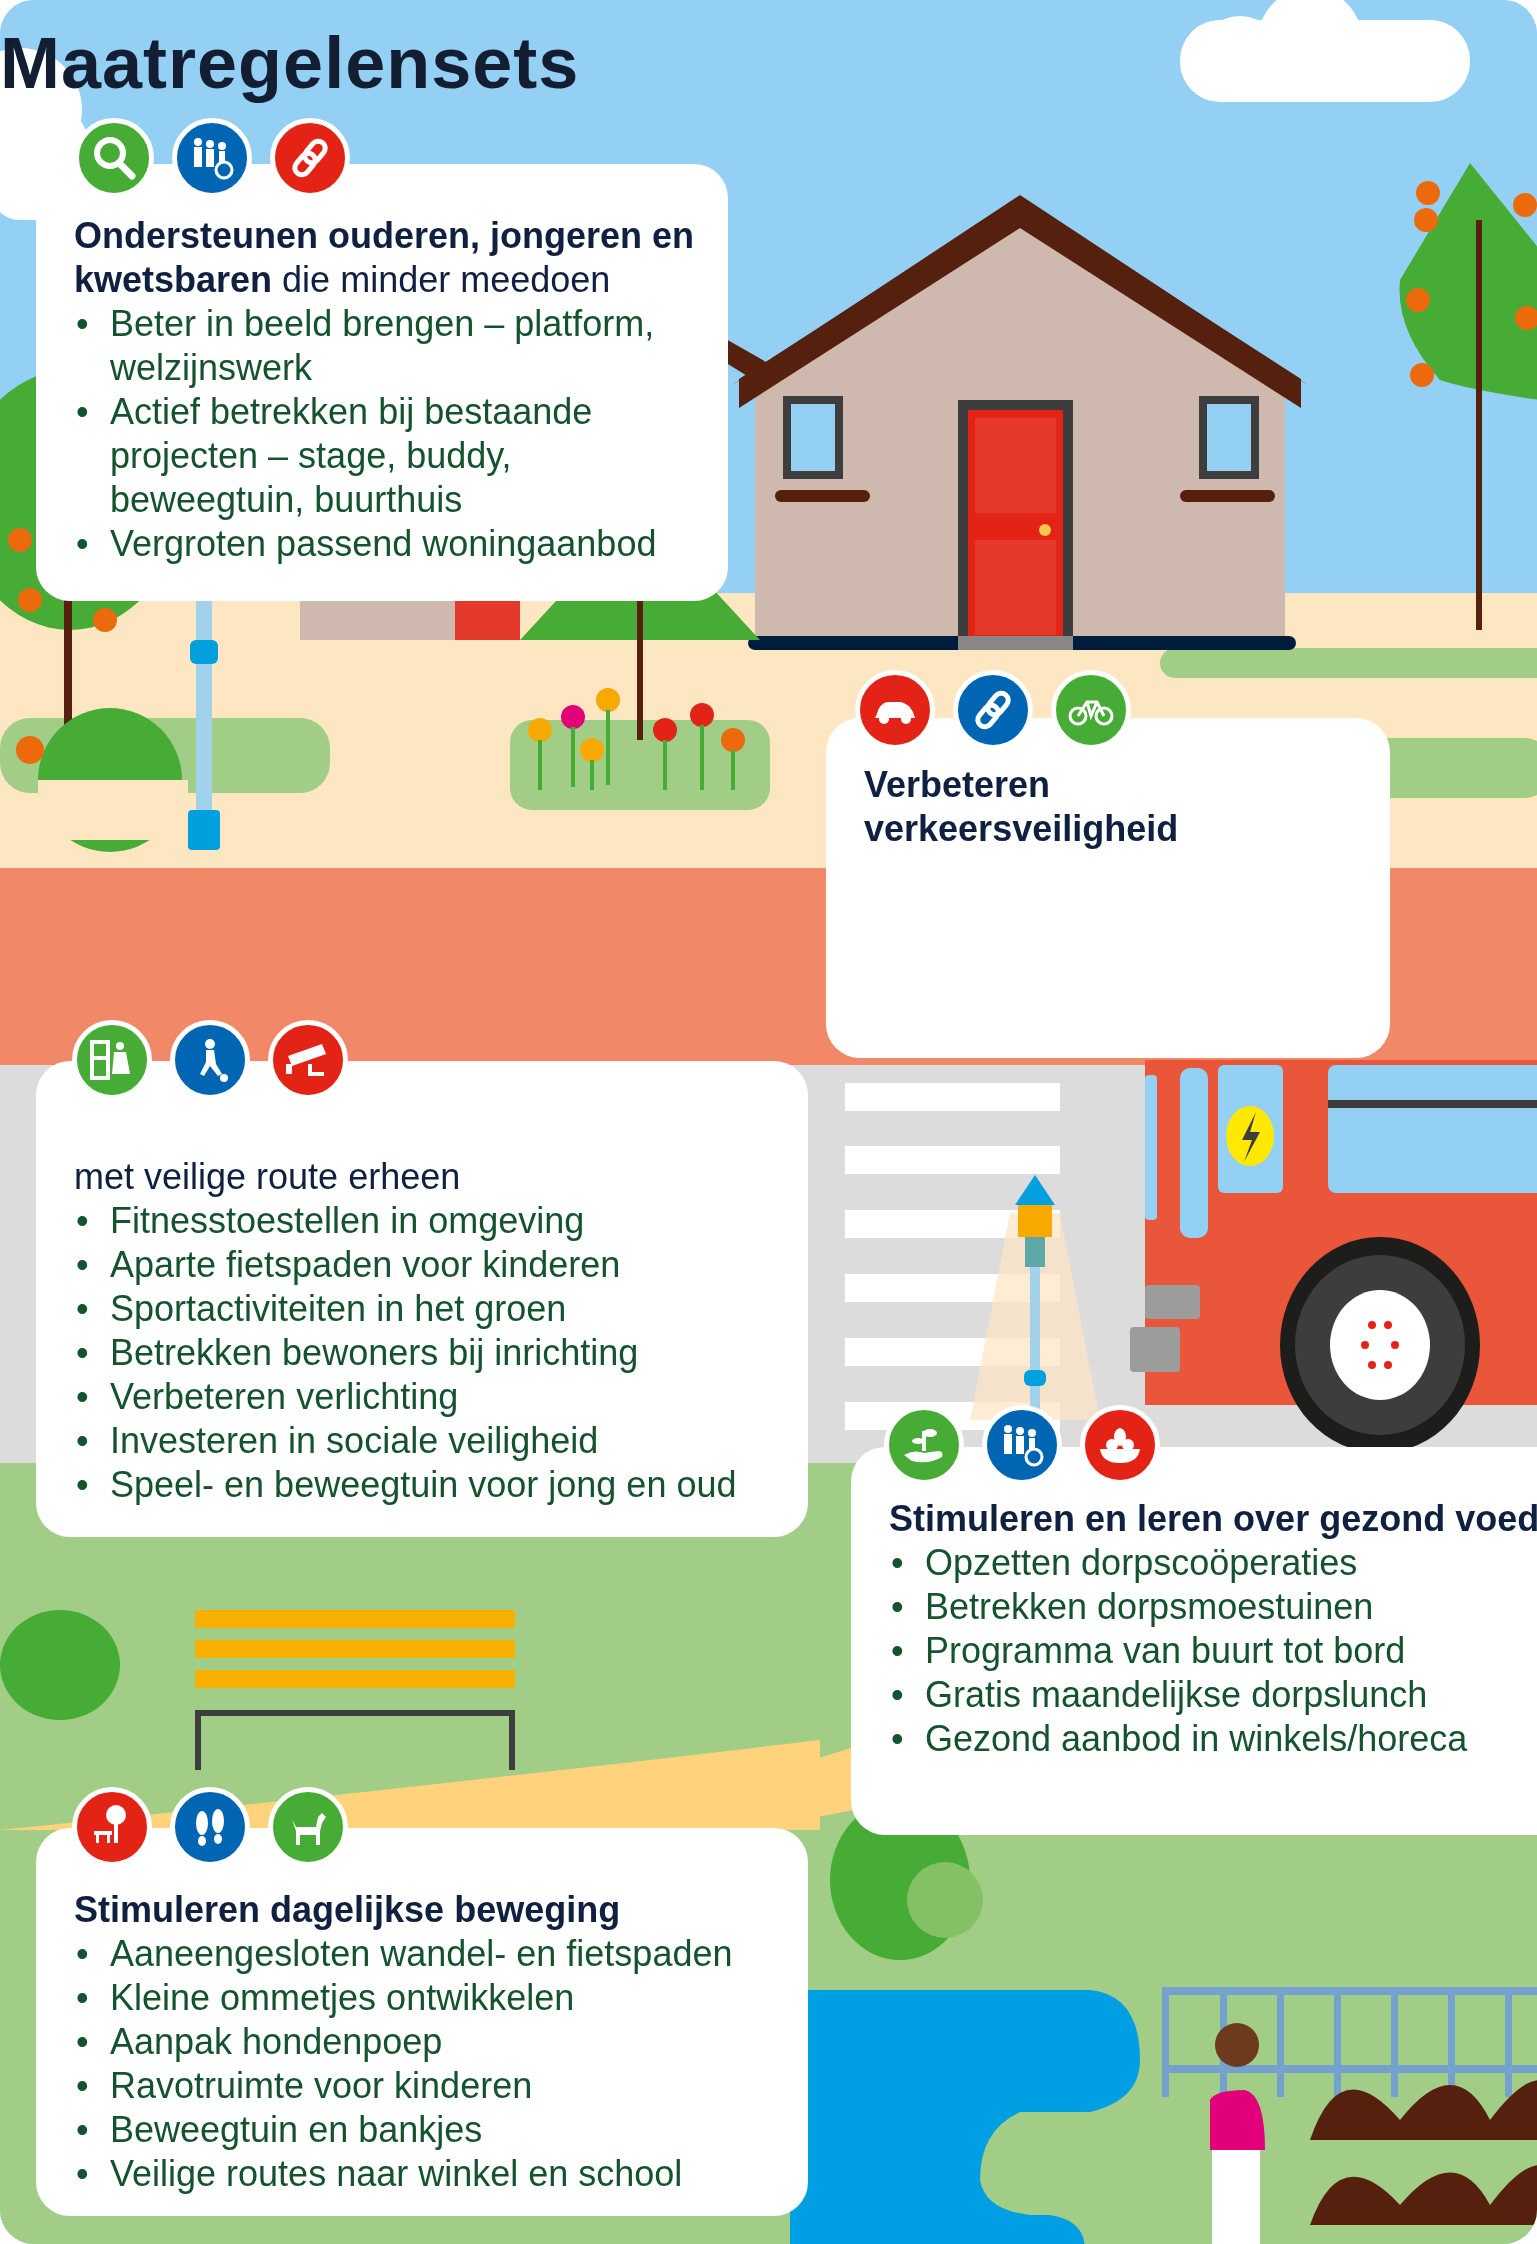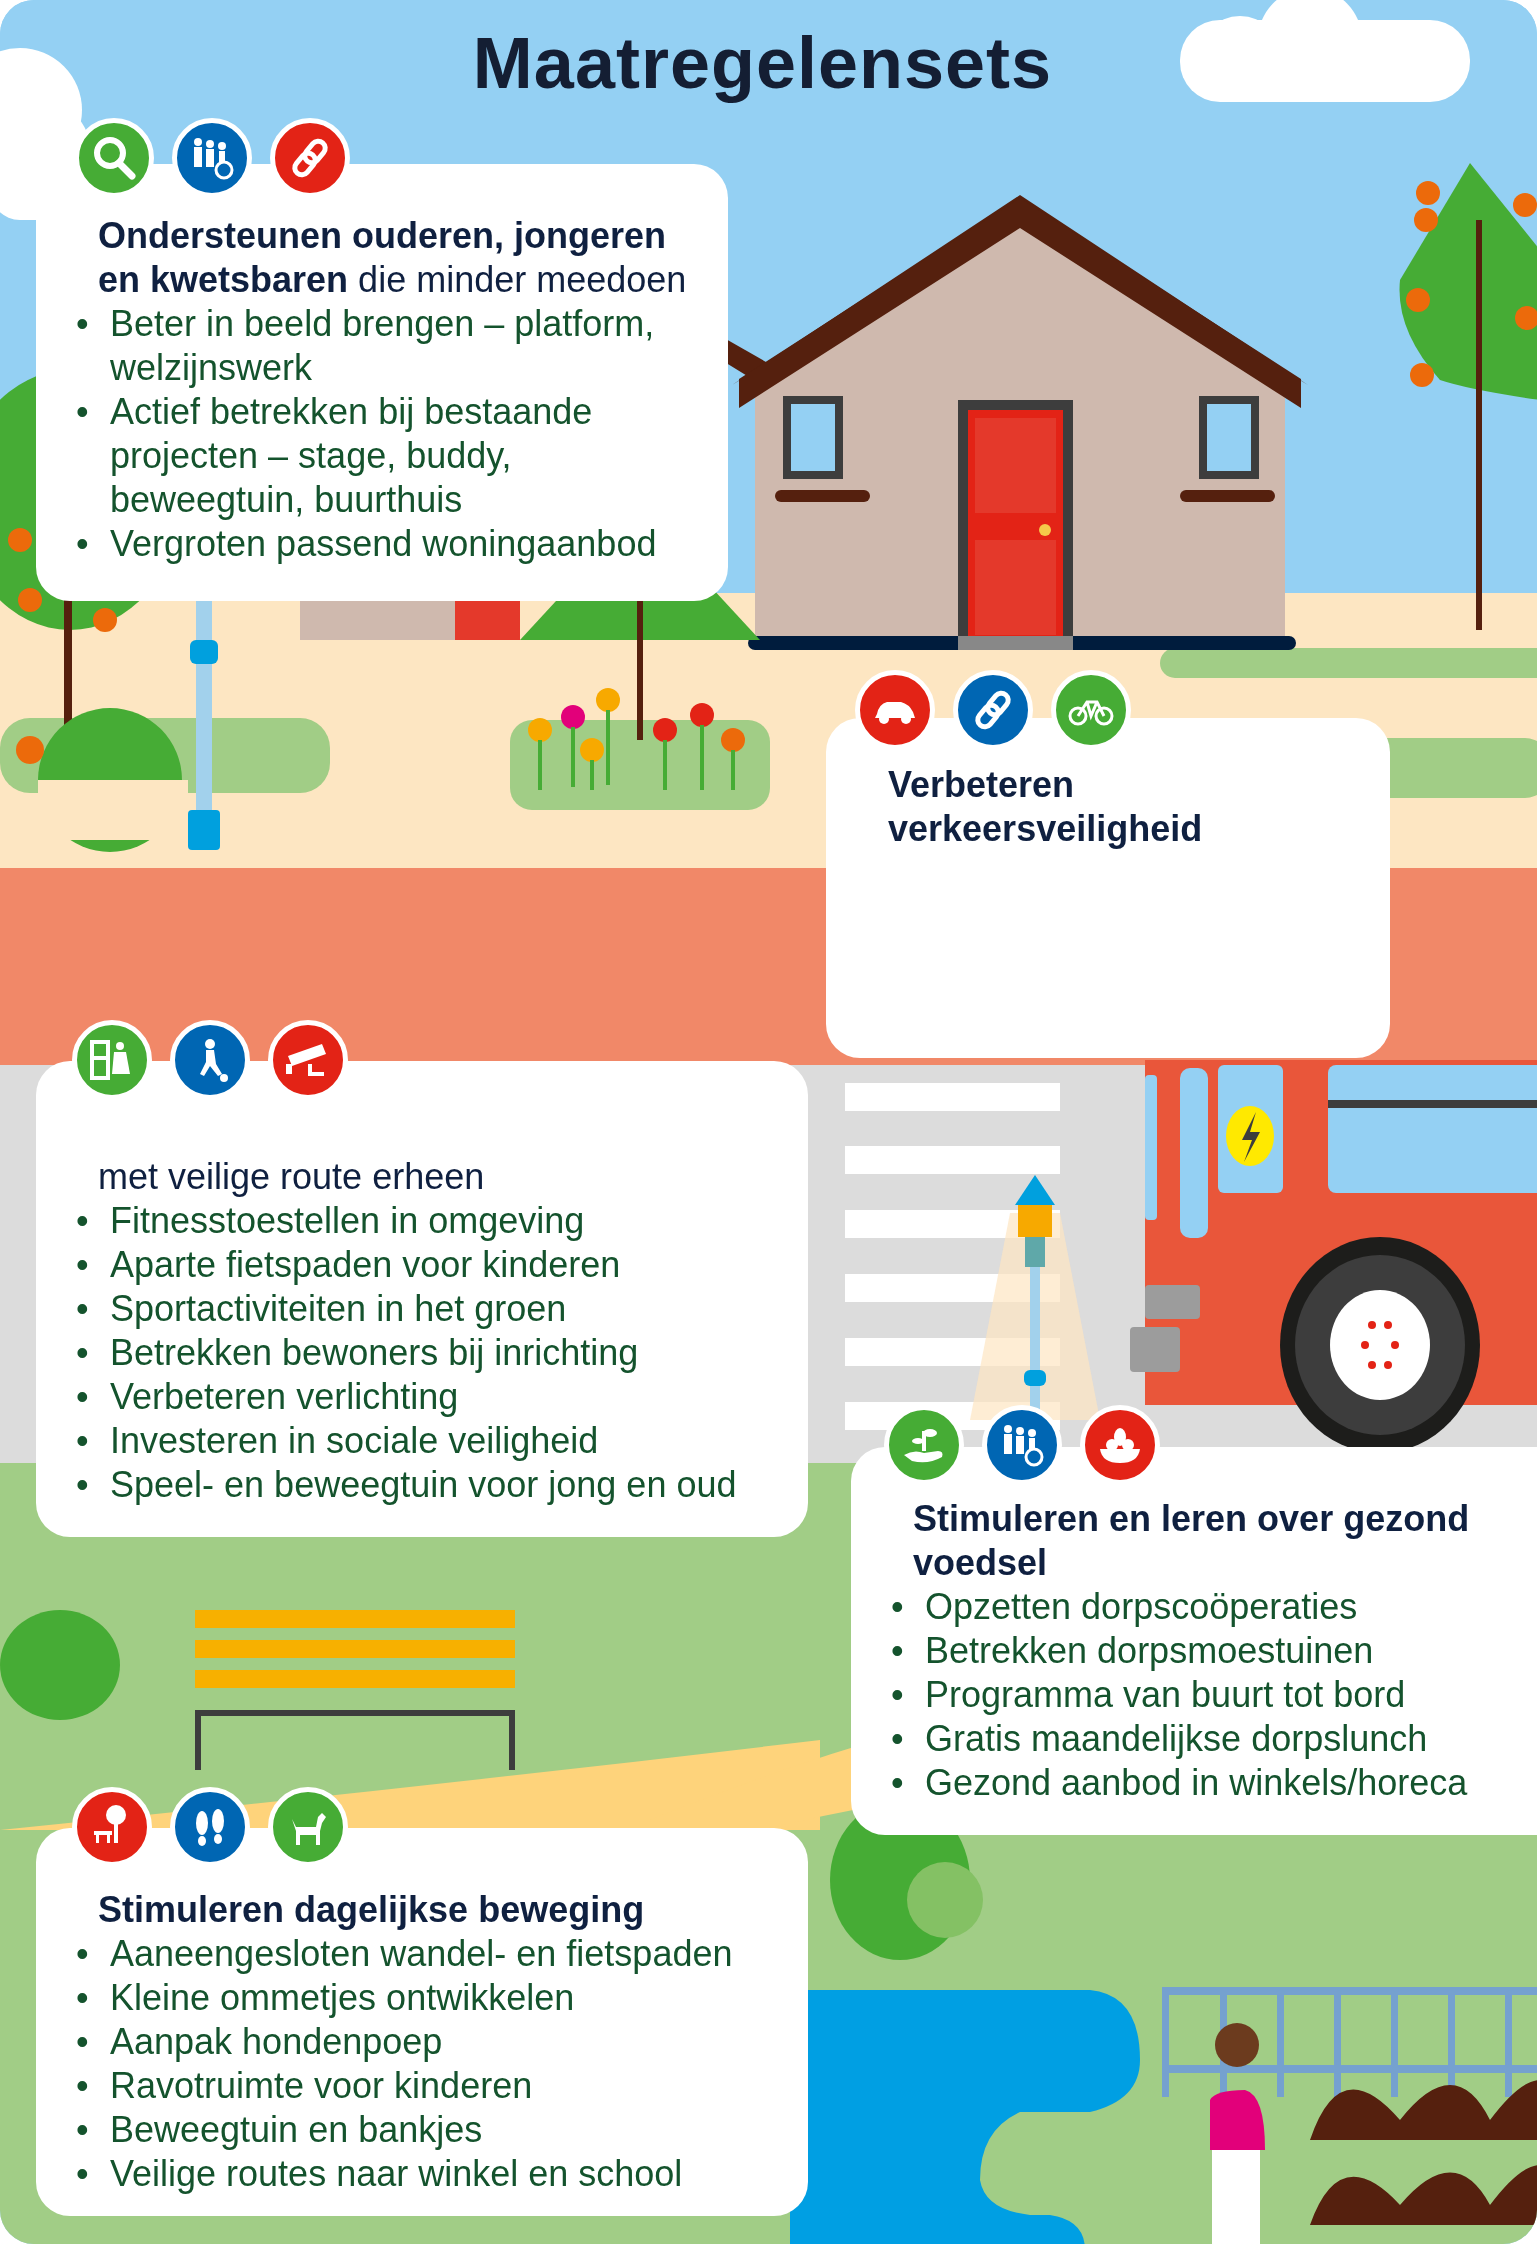--- a/index.html
+++ b/index.html
@@ -1,22 +1,22 @@
 <!DOCTYPE html>
 <html><head>
 <meta charset="utf-8">
 <style>
   * { box-sizing: border-box; margin: 0; padding: 0; }
   html, body { width: 1537px; height: 2244px; overflow: hidden; background: #ffffff; }
   body { font-family: "Liberation Sans", "DejaVu Sans", sans-serif; color: #0e1f3d; }
   .poster { position: absolute; left: 0; top: 0; width: 1537px; height: 2244px; border-radius: 34px; overflow: hidden; background: #94d0f3; }
   .layer { position: absolute; }
-  .title { position: absolute; left: 0; right: 12px; top: 22px; text-align: center; font-size: 72px; font-weight: 700; color: #141e33; letter-spacing: 1px; }
+  .title { position: absolute; left: 0; right: 12px; top: 22px; font-size: 72px; font-weight: 700; color: #141e33; letter-spacing: 1px; }
   .card { position: absolute; background: #ffffff; border-radius: 34px; padding: 0 30px 0 38px; }
-  .card h2 { font-size: 36px; line-height: 44px; font-weight: 700; color: #0f2040; margin-left: 24px; }
+  .card h2 { font-size: 36px; line-height: 44px; font-weight: 700; color: #0f2040; }
   .card h2 .normal { font-weight: 400; }
   .card ul { list-style: none; }
   .card li { position: relative; font-size: 36px; line-height: 44px; padding-left: 36px; color: #14532d; }
   .card li::before { content: "•"; position: absolute; left: 2px; top: 0; }
   .icons { position: absolute; display: flex; gap: 18px; }
   .ico { width: 80px; height: 80px; border-radius: 50%; border: 5px solid #ffffff; display: flex; align-items: center; justify-content: center; }
   .ico svg { width: 52px; height: 52px; }
   .green { background: #46ac35; } .blue { background: #0066b3; } .red { background: #e32316; }
 </style>
 </head>

